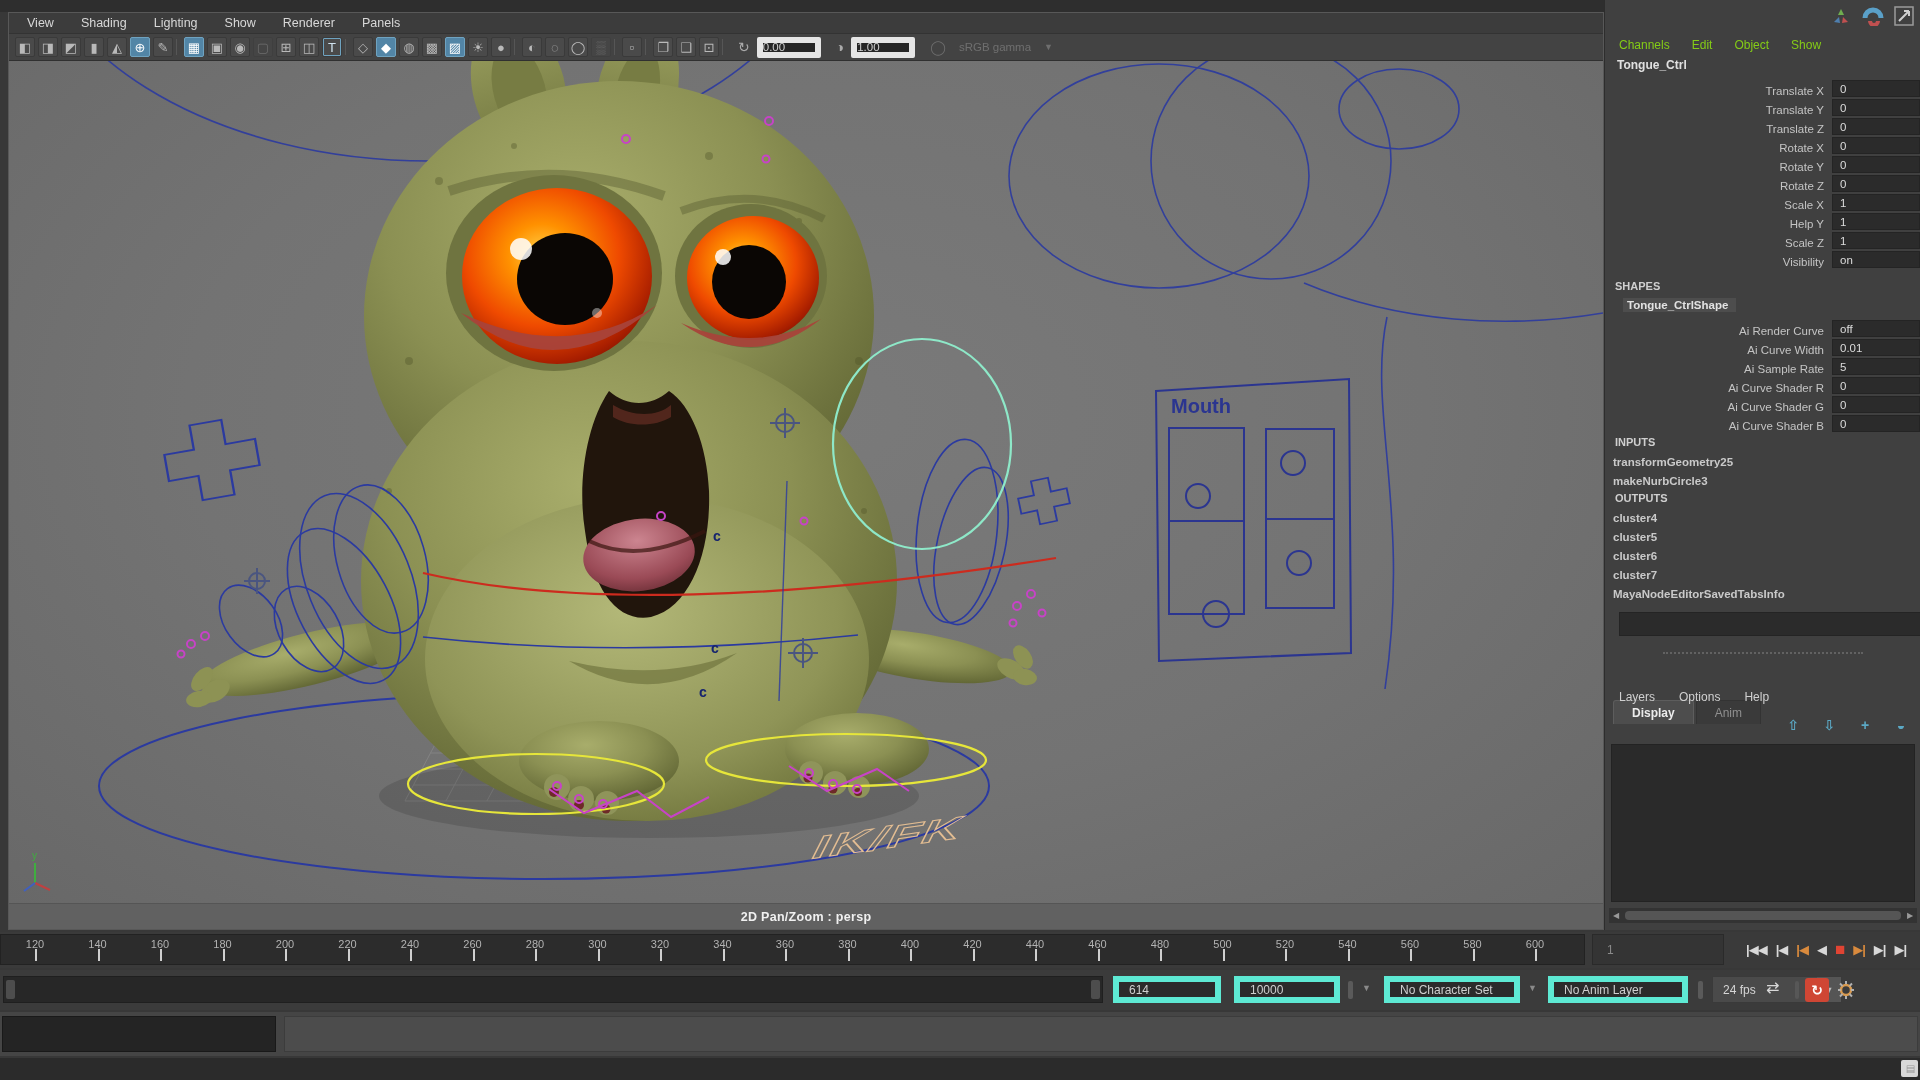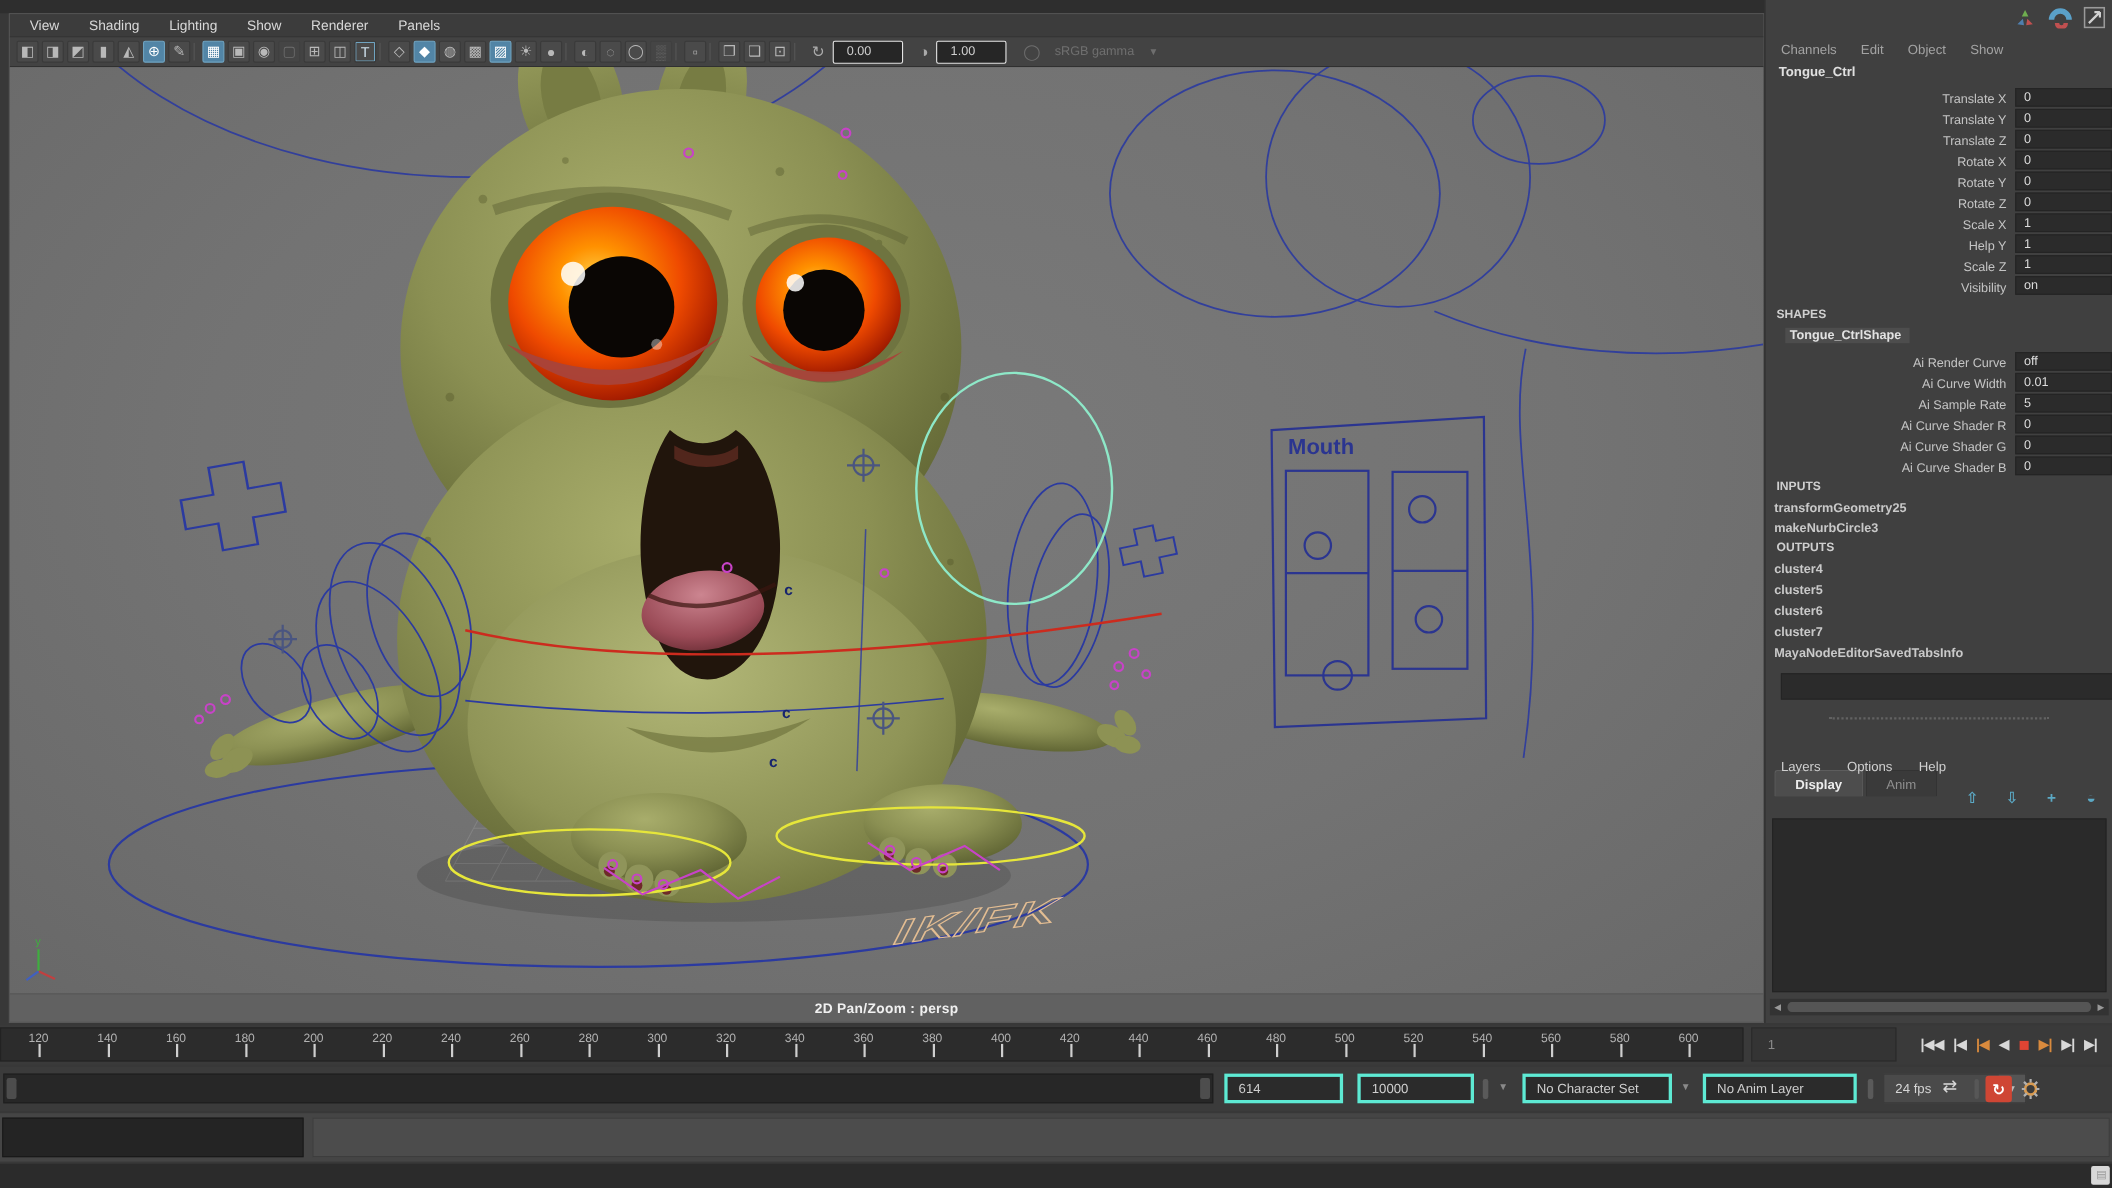--- a/index.html
+++ b/index.html
@@ -18,39 +18,39 @@
   .vp-menubar .mi { font-size:12.5px; color:#d8d8d8; cursor:default; }
   .vp-toolbar { height:27px; display:flex; align-items:center; gap:3px; padding-left:6px;
     background:#434343; border-bottom:1px solid #303030; }
   .tbi { width:20px; height:20px; display:flex; align-items:center; justify-content:center;
     font-size:13px; color:#b9b9b9; background:#4a4a4a; border:1px solid #3a3a3a; border-radius:2px; }
   .tbi[data-state="active"] { background:#5285a6; color:#fff; border-color:#6fa3c0; }
   .tbi[data-state="dim"] { opacity:.35; }
   .tbi[data-state="outlined"] { box-shadow:inset 0 0 0 1px #6fa3c0; color:#cfe2ee; }
   .tbi[data-state="sep"] { width:5px; background:transparent; border:none; border-left:1px solid #565656; border-radius:0; height:16px; }
   .tb-field { width:64px; height:21px; background:#262626; color:#cfcfcf; font-size:11.5px;
-    display:flex; align-items:center; padding-left:12px; border:1px solid #e5e5e5; border-radius:2px; margin:0 4px; }
+    display:flex; align-items:center; padding-left:0; border:6px solid #e5e5e5; border-radius:2px; margin:0 4px; }
   .tb-ico { color:#aaa; font-size:14px; margin-left:8px; }
   .tb-dim { opacity:.4; }
   .tb-colorspace { color:#9a9a9a; font-size:11.5px; margin-left:10px; opacity:.5; }
   .tb-caret { color:#999; font-size:9px; margin-left:10px; opacity:.5; }
 
   .vp-canvas { position:relative; flex:1; background:radial-gradient(ellipse at 50% 42%, #7a7a7a 0%, #737373 55%, #686868 100%); overflow:hidden; }
   .vp-canvas svg { position:absolute; left:0; top:0; }
   .vp-bottombar { height:26px; background:#616161; display:flex; align-items:center; justify-content:center;
     border-top:1px solid #555; }
   .vp-bottombar span { font-size:12.5px; color:#f0f0f0; font-weight:bold; letter-spacing:.3px; }
 
   
   .dock { position:absolute; left:1604px; top:0; width:316px; height:930px; background:#404040; border-left:1px solid #2d2d2d; }
   .dock-topicons { position:absolute; right:6px; top:6px; display:flex; gap:10px; }
   .dock-topicons svg { display:block; }
   .cb-menu { position:absolute; left:0; top:34px; width:100%; height:22px; display:flex; gap:22px;
     padding-left:14px; align-items:center; }
-  .cb-menu .mi { font-size:12px; color:#a3a3a3; }
+  .cb-menu .mi { font-size:12px; color:#84cc16; }
   .cb-node { position:absolute; left:12px; top:58px; font-size:12px; font-weight:bold; color:#e0e0e0; }
   .cb-rows { position:absolute; left:0; top:78px; width:100%; }
   .cb-row { display:flex; align-items:flex-end; height:19px; }
   .cb-row .albl { flex:1; text-align:right; padding-right:8px; font-size:11.5px; color:#c4c4c4; }
   .cb-row .aval { width:88px; height:17px; background:#2b2b2b; color:#dcdcdc; font-size:11.5px;
     padding-left:7px; display:flex; align-items:center; border:1px solid #242424; }
   .cb-header { position:absolute; left:10px; font-size:11px; font-weight:bold; color:#cfcfcf; }
   .cb-shape-name { position:absolute; left:18px; font-size:11.5px; font-weight:bold; color:#e2e2e2;
     background:rgba(255,255,255,.07); padding:1px 8px 1px 4px; }
   .cb-list { position:absolute; left:0; width:100%; }
@@ -86,21 +86,21 @@
   .tl-controls { position:absolute; left:1738px; top:2px; width:182px; height:31px; display:flex;
     align-items:center; gap:9px; padding-left:8px; overflow:hidden; }
   .pb { font-size:13px; font-weight:bold; color:#d8d8d8; letter-spacing:-1px; white-space:nowrap; }
   .pb[data-state="key"] { color:#d98a3d; }
   .pb[data-state="stop"] { color:#e04433; font-size:17px; }
 
   
   .rangebar { position:absolute; left:0; top:970px; width:1920px; height:40px; background:#3b3b3b; }
   .rs-track { position:absolute; left:3px; top:6px; width:1100px; height:27px; background:#272727; border:1px solid #1f1f1f; }
   .rs-grip { position:absolute; top:3px; width:9px; height:19px; background:#4d4d4d; border-radius:2px; }
-  .rb-field { position:absolute; top:6px; height:27px; background:#2b2b2b; border:3px solid #5eead4;
+  .rb-field { position:absolute; top:6px; height:27px; background:#2b2b2b; border:6px solid #5eead4;
     color:#cfcfcf; font-size:12px; display:flex; align-items:center; padding-left:10px; }
   .rb-grip { position:absolute; top:11px; width:5px; height:18px; background:#5a5a5a; border-radius:2px; }
   .rb-caret { position:absolute; top:13px; font-size:9px; color:#8a8a8a; }
   .rb-drop { position:absolute; top:6px; height:27px; background:#4a4a4a; border:1px solid #3a3a3a;
     color:#d5d5d5; font-size:12px; display:flex; align-items:center; padding-left:10px; }
   .rb-drop .dcaret { margin-left:auto; width:24px; height:100%; display:flex; align-items:center;
     justify-content:center; font-size:9px; color:#bbb; background:#555; }
   .rb-autokey { position:absolute; left:1805px; top:8px; width:24px; height:24px; background:#cf4634;
     border-radius:3px; display:flex; align-items:center; justify-content:center; color:#fff; font-size:14px; font-weight:bold; }
   .rb-gear { position:absolute; left:1836px; top:9px; }

